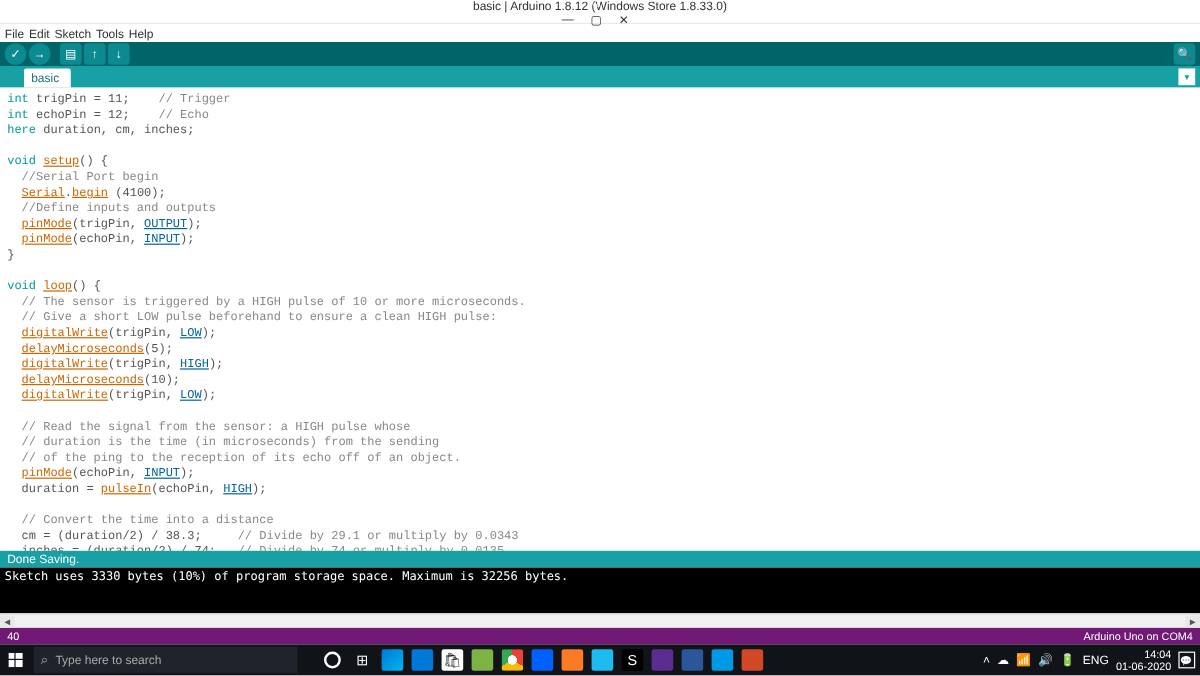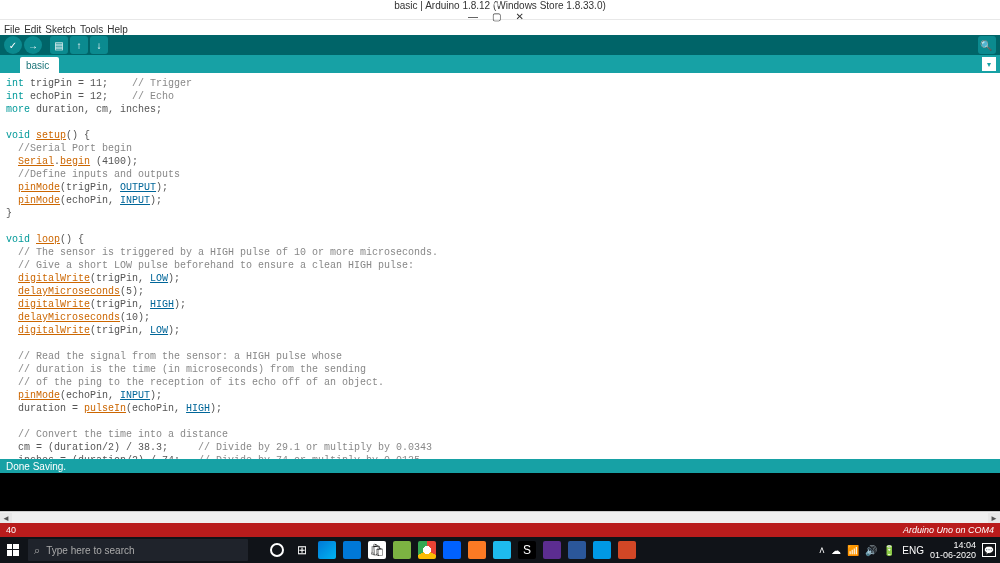--- a/index.html
+++ b/index.html
@@ -24,23 +24,23 @@
 .kw-t { color: #009999; } 
 .kw-o { color: #cc6600; text-decoration: underline; } 
 .kw-b { color: #006699; text-decoration: underline; } 
 .cm { color: #888; } 
 .status { height: 14px; background: #17a1a5; color: #fff; font-size: 10px; padding: 0 6px; display: flex; align-items: center; }
 .console { height: 38px; background: #000; color: #fff; font-family: Consolas, monospace; font-size: 10px; line-height: 12px; padding: 2px 4px; overflow: hidden; }
 .scroll-h { height: 12px; background: #f0f0f0; border-top: 1px solid #ccc; position: relative; }
 .scroll-h .arr { position: absolute; width: 12px; height: 10px; top: 1px; background: #e8e8e8; display: flex; align-items: center; justify-content: center; font-size: 8px; color: #555; }
 .scroll-h .arr.l { left: 0; }
 .scroll-h .arr.r { right: 0; }
-.footer { height: 14px; background: #b91c1c; color: #fff; font-size: 9px; display: flex; align-items: center; padding: 0 6px; gap: 13px; }
+.footer { height: 14px; background: #701a75; color: #fff; font-size: 9px; display: flex; align-items: center; padding: 0 6px; gap: 13px; }
 .footer .cursor-pos { }
-.footer .board { margin-left: auto; font-style: italic; }
+.footer .board { margin-left: auto; }
 .taskbar { position: absolute; bottom: 0; left: 0; right: 0; height: 26px; background: #101318; display: flex; align-items: center; color: #fff; }
 .taskbar .start { width: 26px; height: 26px; display: flex; align-items: center; justify-content: center; cursor: pointer; }
 .taskbar .start svg { width: 12px; height: 12px; }
 .taskbar .search { flex: 0 0 220px; height: 22px; background: #1f232b; margin: 0 2px; display: flex; align-items: center; padding: 0 6px; color: #aaa; font-size: 10px; border-radius: 1px; }
 .taskbar .search .mag { margin-right: 6px; font-size: 11px; }
 .taskbar .tb-icons { display: flex; align-items: center; gap: 7px; margin-left: 18px; }
 .taskbar .tb-icons .ico { width: 18px; height: 18px; display: flex; align-items: center; justify-content: center; font-size: 12px; cursor: pointer; border-radius: 2px; }
 .taskbar .tray { margin-left: auto; display: flex; align-items: center; gap: 6px; padding-right: 4px; font-size: 9px; color: #fff; }
 .taskbar .tray .clock { text-align: right; line-height: 10px; font-size: 9px; }
 .taskbar .tray .ico { font-size: 10px; cursor: pointer; }
@@ -95,21 +95,21 @@
 
 <div class="tabbar">
   <div class="tab">
       <span>basic</span>
     </div>
   <div class="tab-dd">▾</div>
 </div>
 
 <div class="editor"><span class="kw-t">int</span><span> trigPin = 11;    </span><span class="cm">// Trigger</span>
 <span class="kw-t">int</span><span> echoPin = 12;    </span><span class="cm">// Echo</span>
-<span class="kw-t">more</span><span> duration, cm, inches;</span>
+<span class="kw-t">here</span><span> duration, cm, inches;</span>
 
 <span class="kw-t">void</span><span> </span><span class="kw-o">setup</span><span>() {</span>
 <span class="cm">  //Serial Port begin</span>
 <span>  </span><span class="kw-o">Serial</span><span>.</span><span class="kw-o">begin</span><span> (4100);</span>
 <span class="cm">  //Define inputs and outputs</span>
 <span>  </span><span class="kw-o">pinMode</span><span>(trigPin, </span><span class="kw-b">OUTPUT</span><span>);</span>
 <span>  </span><span class="kw-o">pinMode</span><span>(echoPin, </span><span class="kw-b">INPUT</span><span>);</span>
 <span>}</span>
 
 <span class="kw-t">void</span><span> </span><span class="kw-o">loop</span><span>() {</span>
@@ -129,20 +129,21 @@
 
 <span class="cm">  // Convert the time into a distance</span>
 <span>  cm = (duration/2) / 38.3;     </span><span class="cm">// Divide by 29.1 or multiply by 0.0343</span>
 <span>  inches = (duration/2) / 74;   </span><span class="cm">// Divide by 74 or multiply by 0.0135</span></div>
 
 <div class="status">
   <span>Done Saving.</span>
 </div>
 
 <div class="console">
+<div>Sketch uses 3330 bytes (10%) of program storage space. Maximum is 32256 bytes.</div>
 </div>
 
 <div class="scroll-h">
   <div class="arr l">◄</div>
   <div class="arr r">►</div>
 </div>
 
 <div class="footer">
   <span class="cursor-pos">40</span>
   <span class="board">Arduino Uno on COM4</span>

